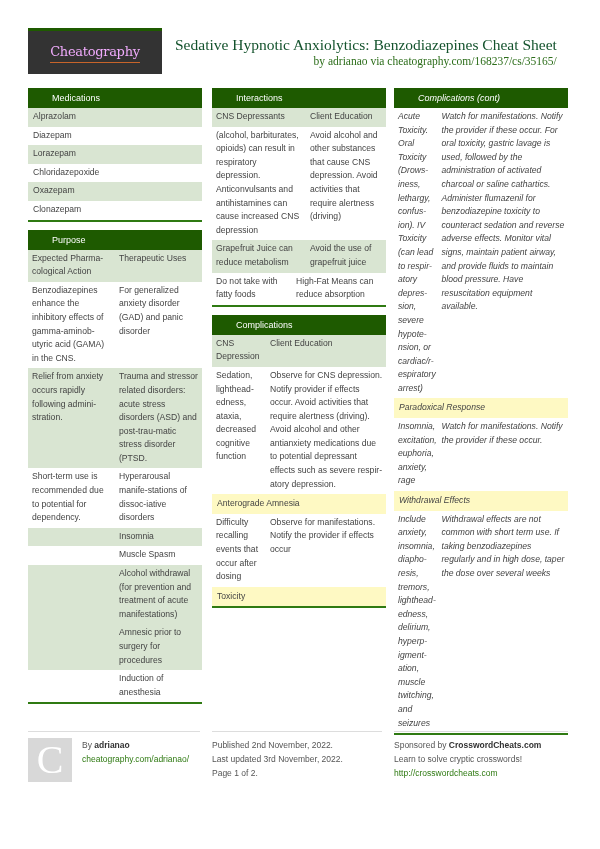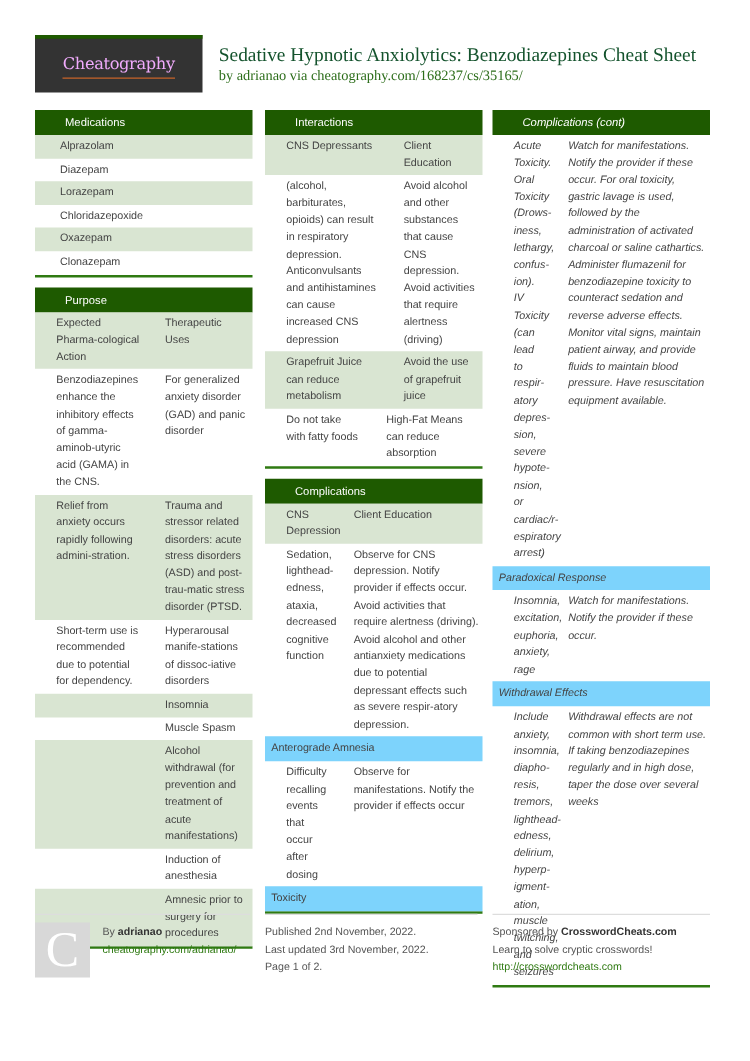--- a/index.html
+++ b/index.html
@@ -11,44 +11,44 @@
     background: #333333; border-top: 3px solid #1e5a00;
     display: flex; align-items: center; justify-content: center;
   }
   .logo span {
     font-family: "DejaVu Serif", "Liberation Serif", serif;
     color: #f0abfc; font-size: 13px; letter-spacing: -0.3px;
     border-bottom: 1.5px solid #c8642a; line-height: 18px; padding-bottom: 1px;
   }
   .title-wrap { position: absolute; left: 175px; top: 36px; }
   .title { font-family: "Liberation Serif", serif; color: #14532d; font-size: 15.5px; line-height: 18px; }
-  .subtitle { font-family: "Liberation Serif", serif; color: #2c6d1a; font-size: 11.5px; line-height: 14px; }
+  .subtitle { font-family: "Liberation Serif", serif; color: #2c6d1a; font-size: 11.5px; line-height: 14px; text-align: right; }
 
   .col { position: absolute; top: 88px; }
   .c1 { left: 28px; width: 174px; }
   .c2 { left: 212px; width: 174px; }
   .c3 { left: 394px; width: 174px; font-style: italic; }
 
   .block { margin-bottom: 8px; border-bottom: 2px solid #2f7a12; }
   .block-head {
     background: #1e5a00; color: #fff; font-size: 9px; height: 20px;
     line-height: 20px; padding-left: 24px;
   }
   .row { display: flex; font-size: 8.6px; line-height: 13.6px; padding: 2px 0 3px 0; }
   .row.alt { background: #d9e5d2; }
-  .row.full { padding-left: 20px; }
-  .cell { padding-left: 17px; padding-right: 3px; }
+  .row.full { padding-left: 5px; }
+  .cell { padding-left: 4px; padding-right: 3px; }
   .w50 { width: 50%; }
   .wA { width: 46%; }
   .wB { width: 54%; }
   .wS { width: 31%; }
   .wL { width: 69%; }
   .wS2 { width: 25%; }
   .wL2 { width: 75%; }
-  .sub-head { background: #7dd3fc; font-size: 8.6px; line-height: 13.6px; padding: 3px 5px; }
+  .sub-head { background: #fef9c3; font-size: 8.6px; line-height: 13.6px; padding: 3px 5px; }
 
   .footer { position: absolute; top: 731px; left: 28px; width: 540px; display: flex; }
   .fcol { border-top: 1px solid #ddd; padding-top: 6px; font-size: 8.5px; line-height: 14px; color: #555; }
   .f1 { width: 172px; margin-right: 12px; display: flex; }
   .f2 { width: 170px; margin-right: 12px; }
   .f3 { width: 174px; }
   .avatar {
     width: 44px; height: 44px; background: #d8d8d8; color: #fff;
     font-family: "Liberation Serif", serif; font-size: 40px; line-height: 44px; text-align: center;
     margin-right: 10px;
@@ -101,27 +101,27 @@
       <div class="cell w50">Insomnia</div>
     </div>
     <div class="row">
       <div class="cell w50"></div>
       <div class="cell w50">Muscle Spasm</div>
     </div>
     <div class="row alt">
       <div class="cell w50"></div>
       <div class="cell w50">Alcohol withdrawal (for prevention and treatment of acute manifestations)</div>
     </div>
+    <div class="row alt">
+      <div class="cell w50"></div>
+      <div class="cell w50">Amnesic prior to surgery for procedures</div>
+    </div>
     <div class="row">
       <div class="cell w50"></div>
       <div class="cell w50">Induction of anesthesia</div>
-    </div>
-    <div class="row alt">
-      <div class="cell w50"></div>
-      <div class="cell w50">Amnesic prior to surgery for procedures</div>
     </div>
   </div>
 </div>
 
 <div class="col c2">
   <div class="block">
     <div class="block-head">Interactions</div>
     <div class="row alt">
       <div class="cell wB">CNS Depressants</div>
       <div class="cell wA">Client Education</div>

